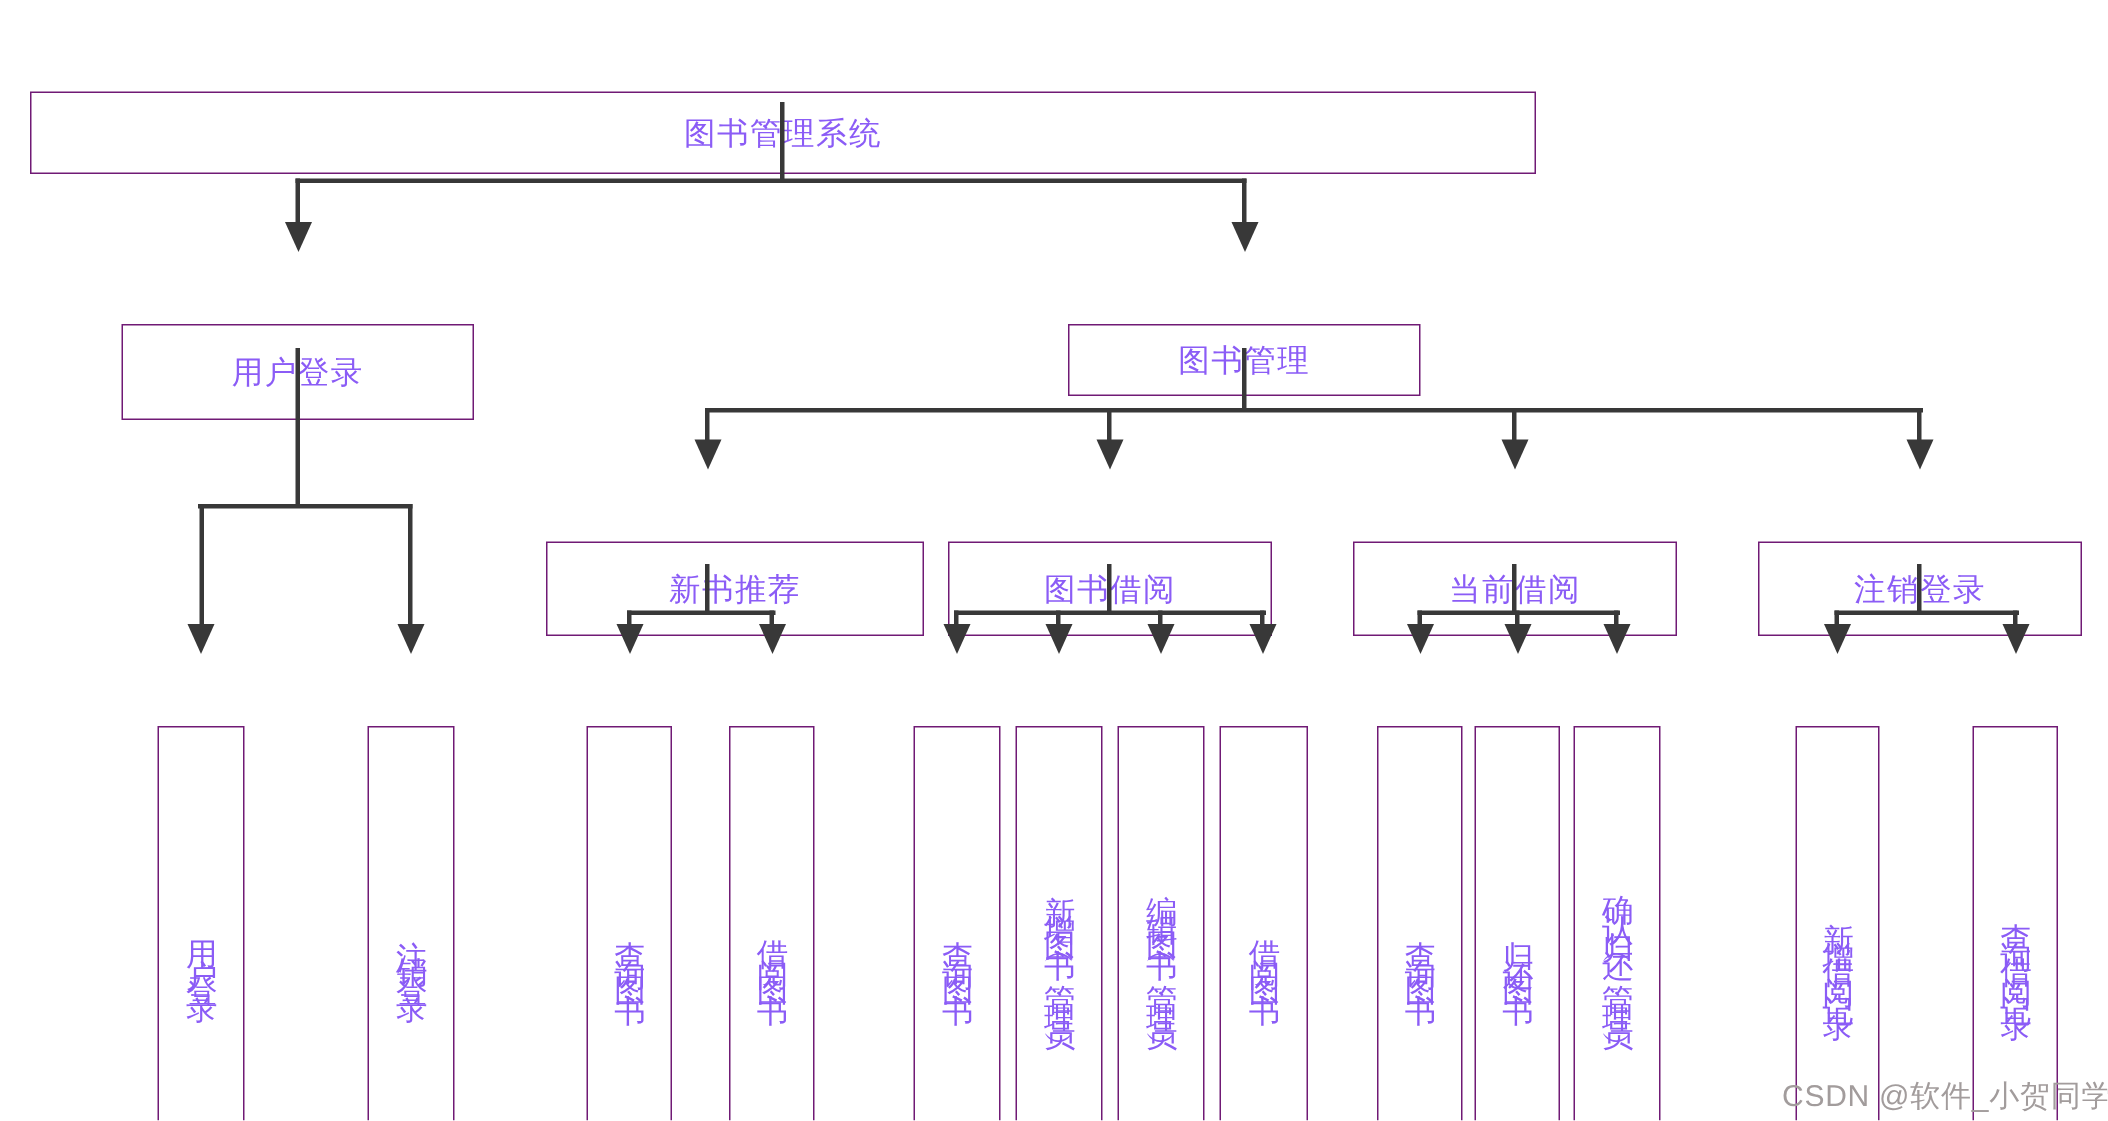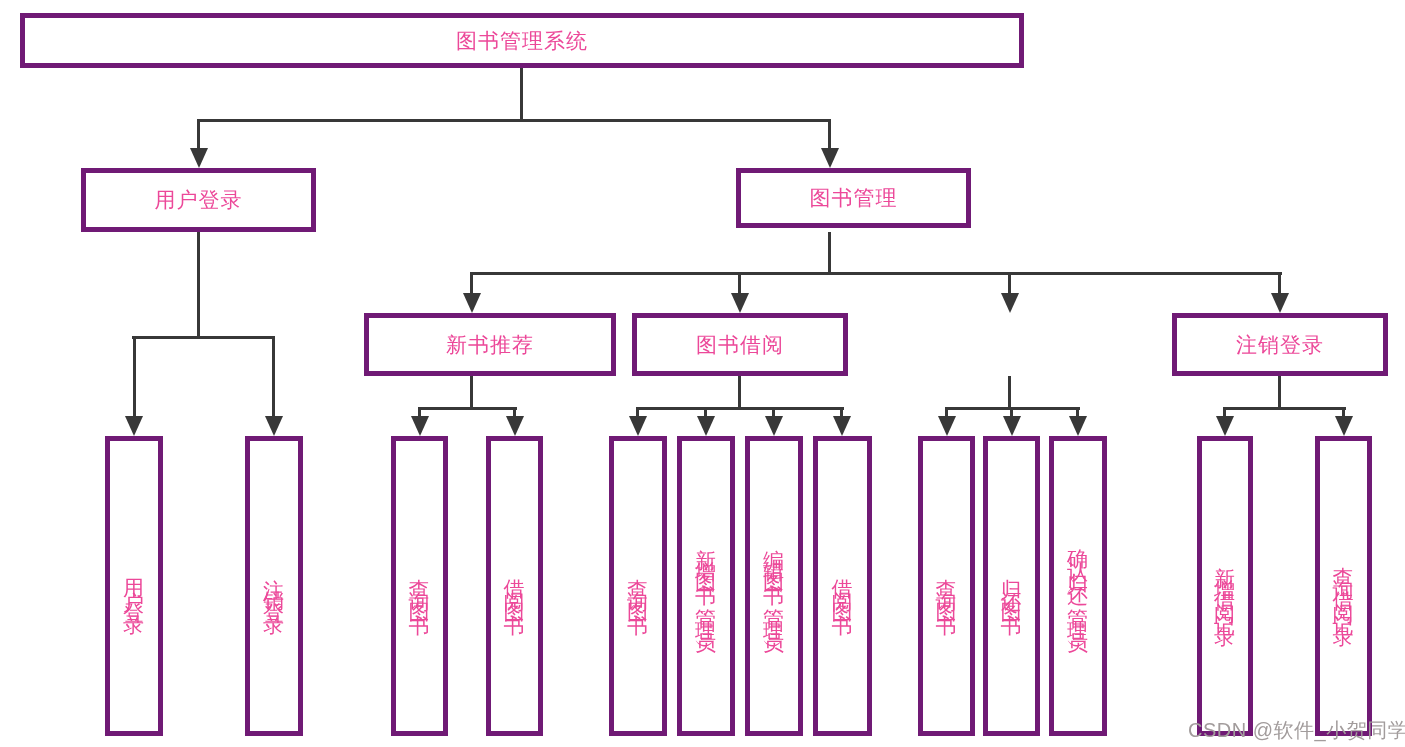--- a/index.html
+++ b/index.html
@@ -1,38 +1,38 @@
 <!DOCTYPE html>
 <html><head>
 <meta charset="utf-8">
 <style>
   html,body{margin:0;padding:0;background:#ffffff;}
   .canvas{
     position:relative;width:1405px;height:747px;background:#ffffff;
     font-family:"Liberation Sans","DejaVu Sans",sans-serif;overflow:hidden;
   }
   .box{
-    position:absolute;box-sizing:border-box;border:5px solid #701a75;background:#ffffff;
-    display:flex;align-items:center;justify-content:center;color:#ec4899;
+    position:absolute;box-sizing:border-box;border:1px solid #701a75;background:#ffffff;
+    display:flex;align-items:center;justify-content:center;color:#8b5cf6;margin-top:48px;
   }
   .box.h{font-size:21px;letter-spacing:1px;white-space:nowrap;}
   .box.v span{
     writing-mode:vertical-rl;text-orientation:mixed;
     font-size:21px;letter-spacing:12px;line-height:1.1;white-space:nowrap;
   }
   .line{position:absolute;background:#383838;}
   .arrow{
     position:absolute;width:0;height:0;
     border-left:9px solid transparent;border-right:9px solid transparent;
     border-top:20px solid #383838;
   }
   
   #n-root {left:20px;  top:13px; width:1004px;height:55px;}
   #n-l1a  {left:81px;  top:168px;width:235px; height:64px;}
-  #n-l1b  {left:736px; top:168px;width:235px; height:60px;}
+  #n-l1b  {left:712px; top:168px;width:235px; height:48px;}
   #n-l2a  {left:364px; top:313px;width:252px; height:63px;}
   #n-l2b  {left:632px; top:313px;width:216px; height:63px;}
   #n-l2c  {left:902px; top:313px;width:216px; height:63px;}
   #n-l2d  {left:1172px;top:313px;width:216px; height:63px;}
   .leaf{top:436px;height:300px;}
   #leaf0 {left:105px; width:58px;}
   #leaf1 {left:245px; width:58px;}
   #leaf2 {left:391px; width:57px;}
   #leaf3 {left:486px; width:57px;}
   #leaf4 {left:609px; width:58px;}
@@ -54,20 +54,21 @@
 
 <div class="canvas">
 
   <div class="box h" id="n-root">图书管理系统</div>
 
   <div class="box h" id="n-l1a">用户登录</div>
   <div class="box h" id="n-l1b">图书管理</div>
 
   <div class="box h" id="n-l2a">新书推荐</div>
   <div class="box h" id="n-l2b">图书借阅</div>
+  <div class="box h" id="n-l2c">当前借阅</div>
   <div class="box h" id="n-l2d">注销登录</div>
 
   <div class="box v leaf" id="leaf0">
       <span>用户登录</span>
     </div>
   <div class="box v leaf" id="leaf1">
       <span>注销登录</span>
     </div>
   <div class="box v leaf" id="leaf2">
       <span>查询图书</span>

